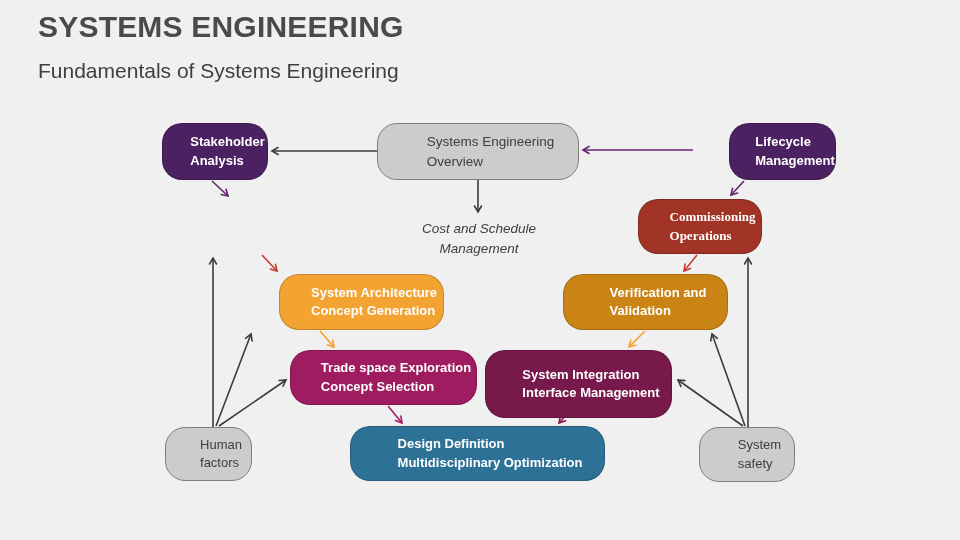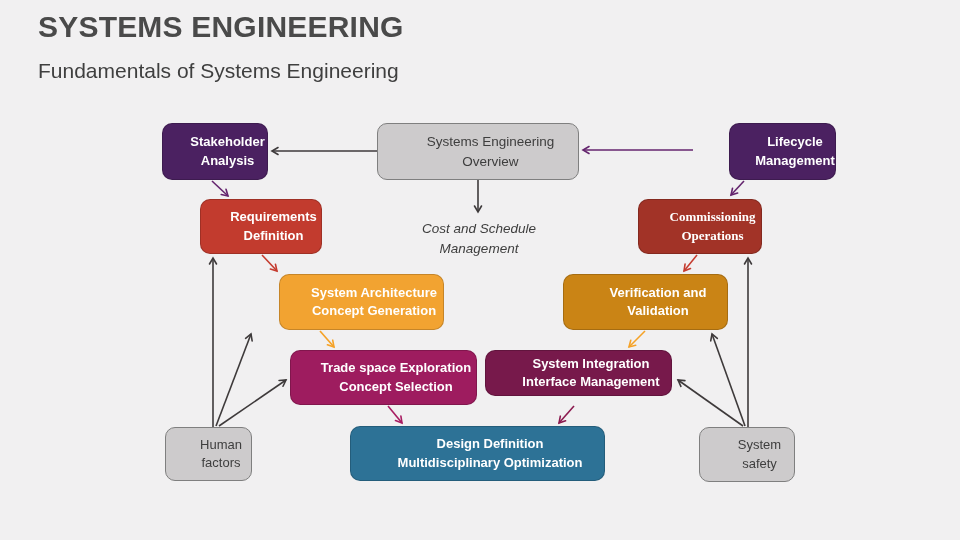--- a/index.html
+++ b/index.html
@@ -18,23 +18,23 @@
   }
   .arrows { position:absolute; left:0; top:0; width:960px; height:540px; pointer-events:none; }
   .e { fill:none; stroke-width:1.6px; }
   .e.dark    { stroke:#3E3A3B; }
   .e.purple  { stroke:#64246E; }
   .e.red     { stroke:#C53B2F; }
   .e.orange  { stroke:#F5A227; }
   .e.magenta { stroke:#A81D62; }
   .e.maroon  { stroke:#8B1A4F; }
   .node {
-    position:absolute; border-radius:10px;
+    position:absolute; border-radius:20px;
     display:flex; align-items:center; justify-content:center;
-    text-align:center; white-space:pre-line;
+    white-space:pre-line;
     font-size:13px; line-height:1.42;
     box-sizing:border-box;
     padding-left:25px;
   }
   .node.colored { color:#FFFFFF; font-weight:700; border:1px solid rgba(0,0,0,0.18); }
   .node.gray {
     border:1.6px solid #7F7F7F; color:#3E3E3E; font-weight:400;
   }
   .node.overview { font-size:13.5px; }
   .cost-label {
@@ -44,21 +44,21 @@
   }
   
   #n-stakeholder   { left:162px; top:123px; width:106px; height:57px; }
   #n-overview      { left:377px; top:123px; width:202px; height:57px; }
   #n-lifecycle     { left:693px; top:123px; width:107px; height:57px; }
   #n-requirements  { left:200px; top:199px; width:122px; height:55px; }
   #n-commissioning { left:638px; top:199px; width:124px; height:55px; }
   #n-sysarch       { left:232px; top:274px; width:165px; height:56px;margin-left:47px; }
   #n-verification  { left:563px; top:274px; width:165px; height:56px; }
   #n-tradespace    { left:290px; top:350px; width:187px; height:55px; }
-  #n-sysinteg      { left:485px; top:350px; width:187px; height:46px; }
+  #n-sysinteg      { left:485px; top:350px; width:187px; height:68px; }
   #n-designdef     { left:350px; top:426px; width:255px; height:55px; }
   #n-human         { left:165px; top:427px; width:87px;  height:54px; }
   #n-safety        { left:699px; top:427px; width:96px;  height:55px; }
 </style>
 </head>
 <body>
 
 <div class="slide">
 
   <h1 class="title">SYSTEMS ENGINEERING</h1>
@@ -104,22 +104,20 @@
     <line class="e dark" x1="745" y1="426" x2="712" y2="334" marker-end="url(#ah-dark)"></line>
     <line class="e dark" x1="743" y1="426" x2="678" y2="380" marker-end="url(#ah-dark)"></line>
   </svg>
 
   <div class="node colored" id="n-stakeholder" style="background: rgb(75, 33, 97);">Stakeholder
 Analysis</div>
   <div class="node gray overview" id="n-overview" style="background: rgb(205, 203, 204);">Systems Engineering
 Overview</div>
   <div class="node colored" id="n-lifecycle" style="background: rgb(75, 33, 97); margin-left: 36px;">Lifecycle
 Management</div>
-  <div class="node colored" id="n-requirements" style="background: rgb(194, 59, 46);">Requirements
-Definition</div>
   <div class="node colored" id="n-commissioning" style="background: rgb(162, 51, 39); font-family: Liberation Serif, serif;">Commissioning
 Operations</div>
   <div class="cost-label">Cost and Schedule
 Management</div>
   <div class="node colored" id="n-sysarch" style="background: rgb(242, 163, 49);">System Architecture
 Concept Generation</div>
   <div class="node colored" id="n-tradespace" style="background: rgb(158, 28, 95);">Trade space Exploration
 Concept Selection</div>
   <div class="node colored" id="n-verification" style="background: rgb(202, 132, 21);">Verification and
 Validation</div>

